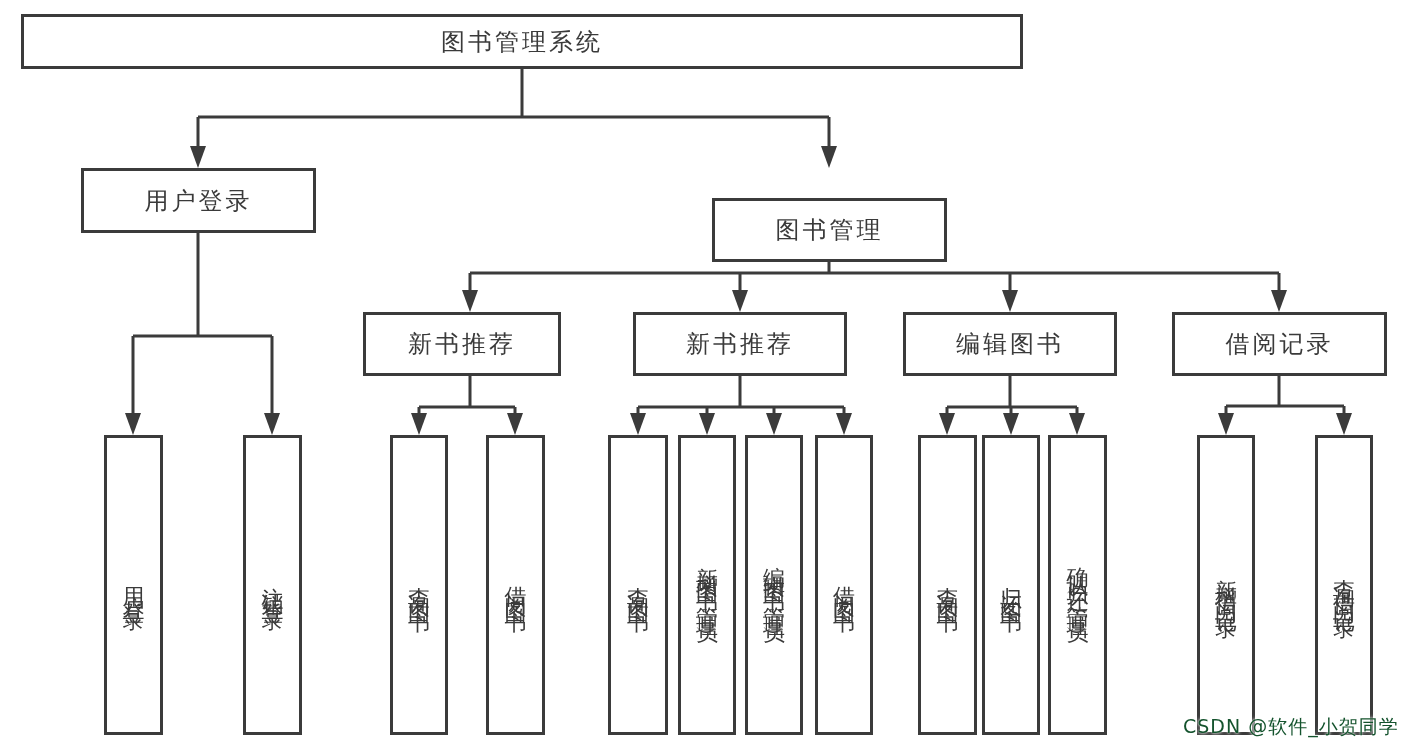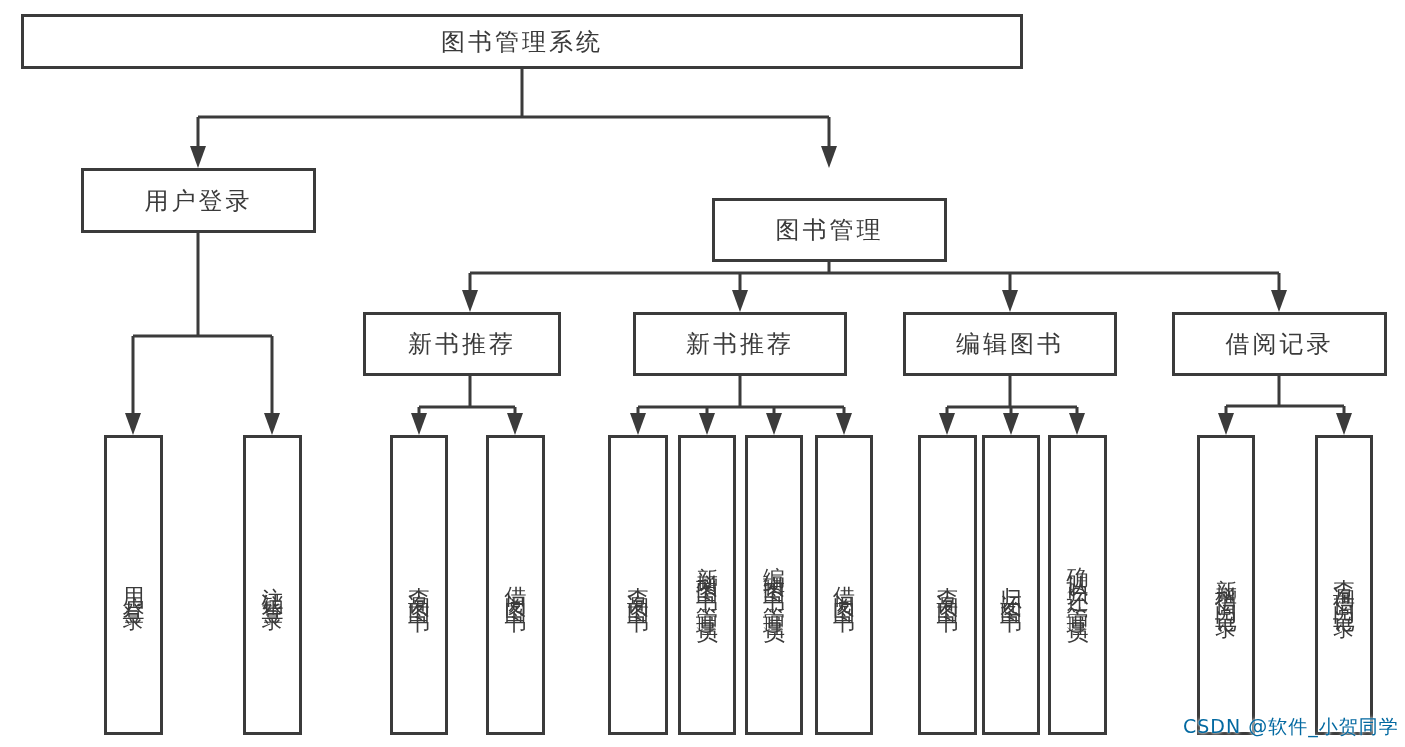--- a/index.html
+++ b/index.html
@@ -42,21 +42,21 @@
     letter-spacing: 8px;
     line-height: 1;
     padding: 8px 0;
   }
   #watermark {
     position: absolute;
     left: 1183px;
     top: 714px;
     font-size: 19px;
     letter-spacing: 1px;
-    color: #0369a1;
+    color: #14532d;
     text-shadow: 0 0 2px #ffffff, 0 0 4px #ffffff;
     white-space: nowrap;
     z-index: 5;
   }
 </style>
 </head>
 <body>
 
 <div id="stage">
 

